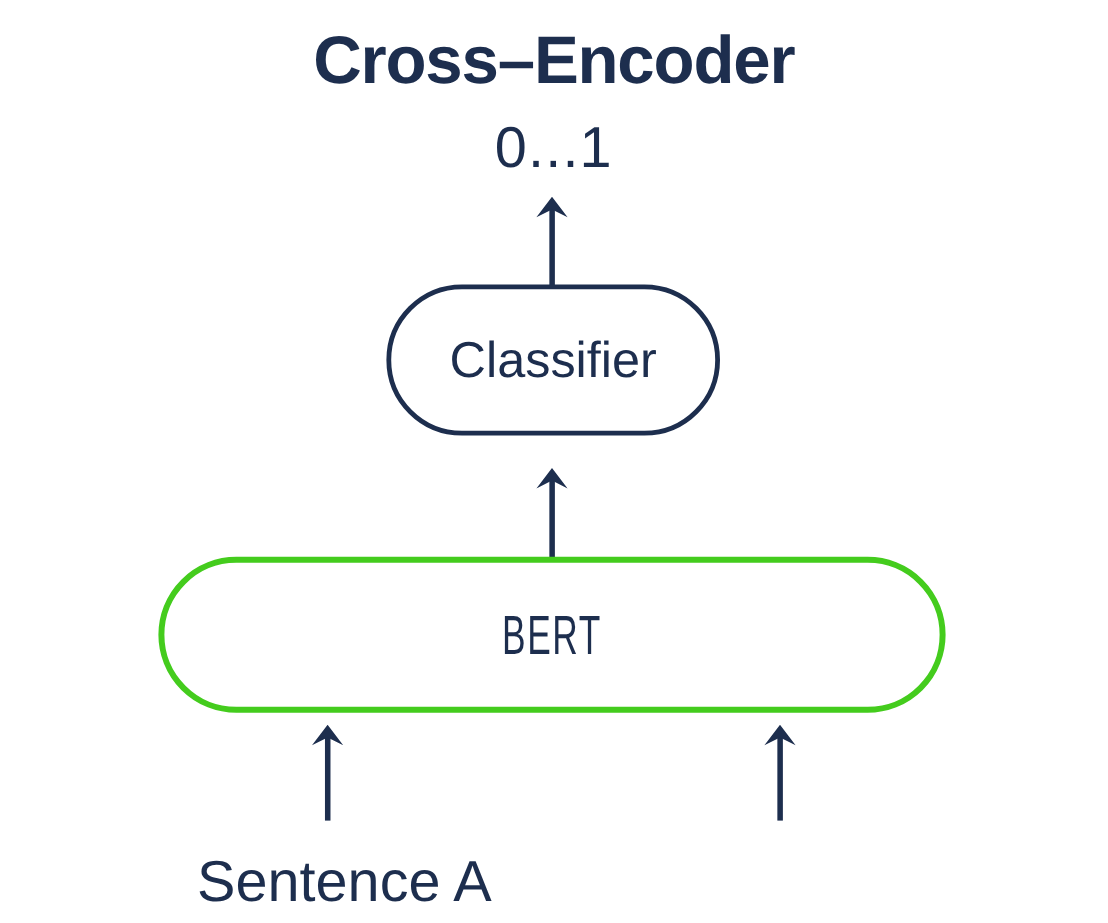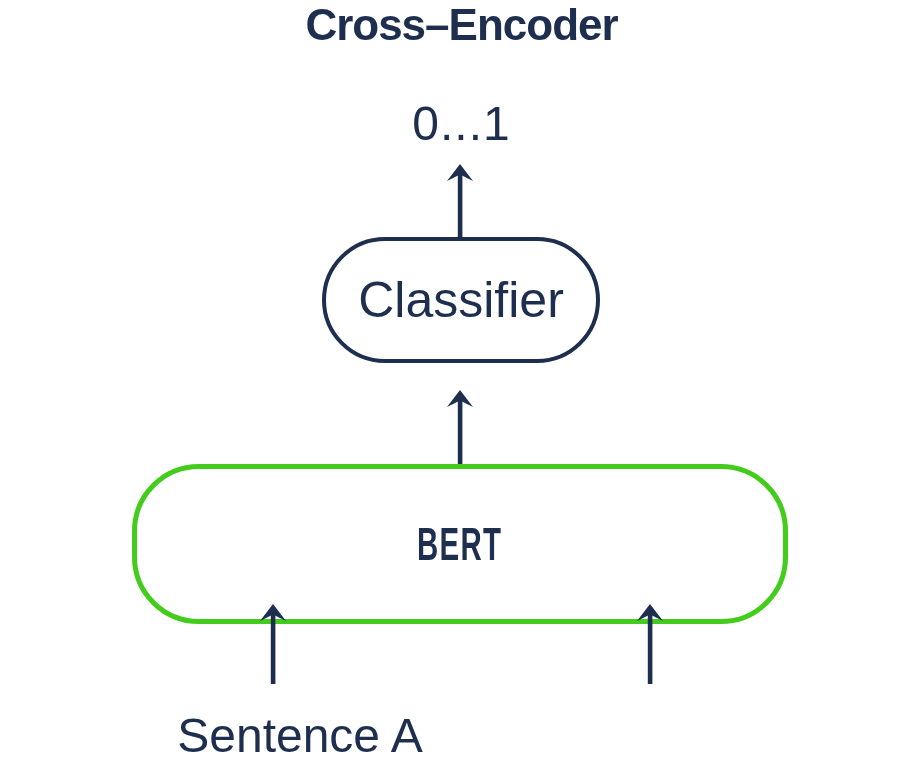--- a/index.html
+++ b/index.html
@@ -15,25 +15,25 @@
   .canvas {
     position: relative;
     width: 923px;
     height: 769px;
     background: var(--bg);
     color: var(--navy);
     overflow: hidden;
   }
   .title {
     position: absolute;
-    top: 0;
+    top: 17px;
     left: 0;
     width: 100%;
     text-align: center;
-    font-size: 44px;
+    font-size: 56px;
     font-weight: 700;
     letter-spacing: -1px;
     color: var(--navy);
   }
   .output-label {
     position: absolute;
     top: 96px;
     left: 0;
     width: 100%;
     text-align: center;
@@ -53,48 +53,47 @@
     justify-content: center;
     background: var(--bg);
   }
   .classifier-node {
     left: 322px;
     top: 237px;
     width: 278px;
     height: 126px;
     border: 4px solid var(--navy);
     border-radius: 63px;
-    font-size: 50px;
+    font-size: 42px;
     color: var(--navy);
   }
   .bert-node {
     left: 132px;
     top: 464px;
     width: 656px;
-    height: 160px;
+    height: 130px;
     border: 5px solid var(--green);
     border-radius: 67px;
-    font-weight: bold;
   }
   .bert-label {
     font-size: 46px;
     letter-spacing: 2px;
     color: var(--navy);
     transform: scaleX(0.64);
     transform-origin: center;
   }
   .input-label {
     position: absolute;
     top: 708px;
     width: 300px;
     text-align: center;
     font-size: 48px;
     color: var(--navy);
   }
-  .input-label-a { left: 150px; }
+  .input-label-a { left: 137px; }
   .input-label-b { left: 493px; }
 </style>
 </head>
 <body>
 
 <div class="canvas">
 
   <div class="title">Cross–Encoder</div>
 
   <div class="output-label">0...1</div>

